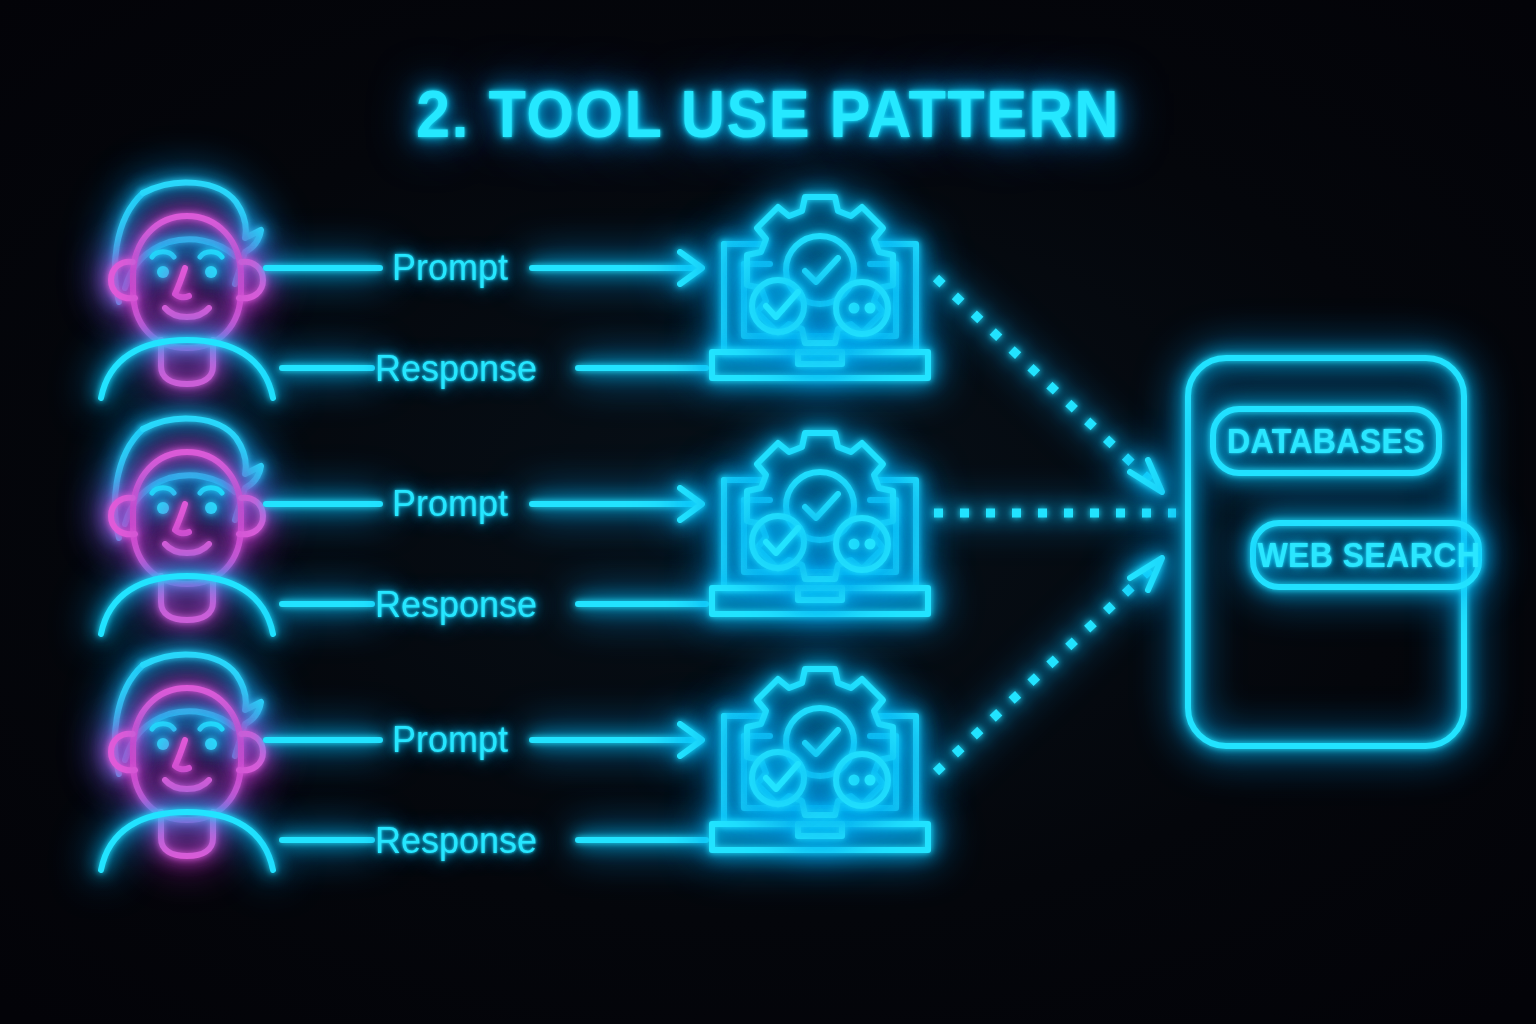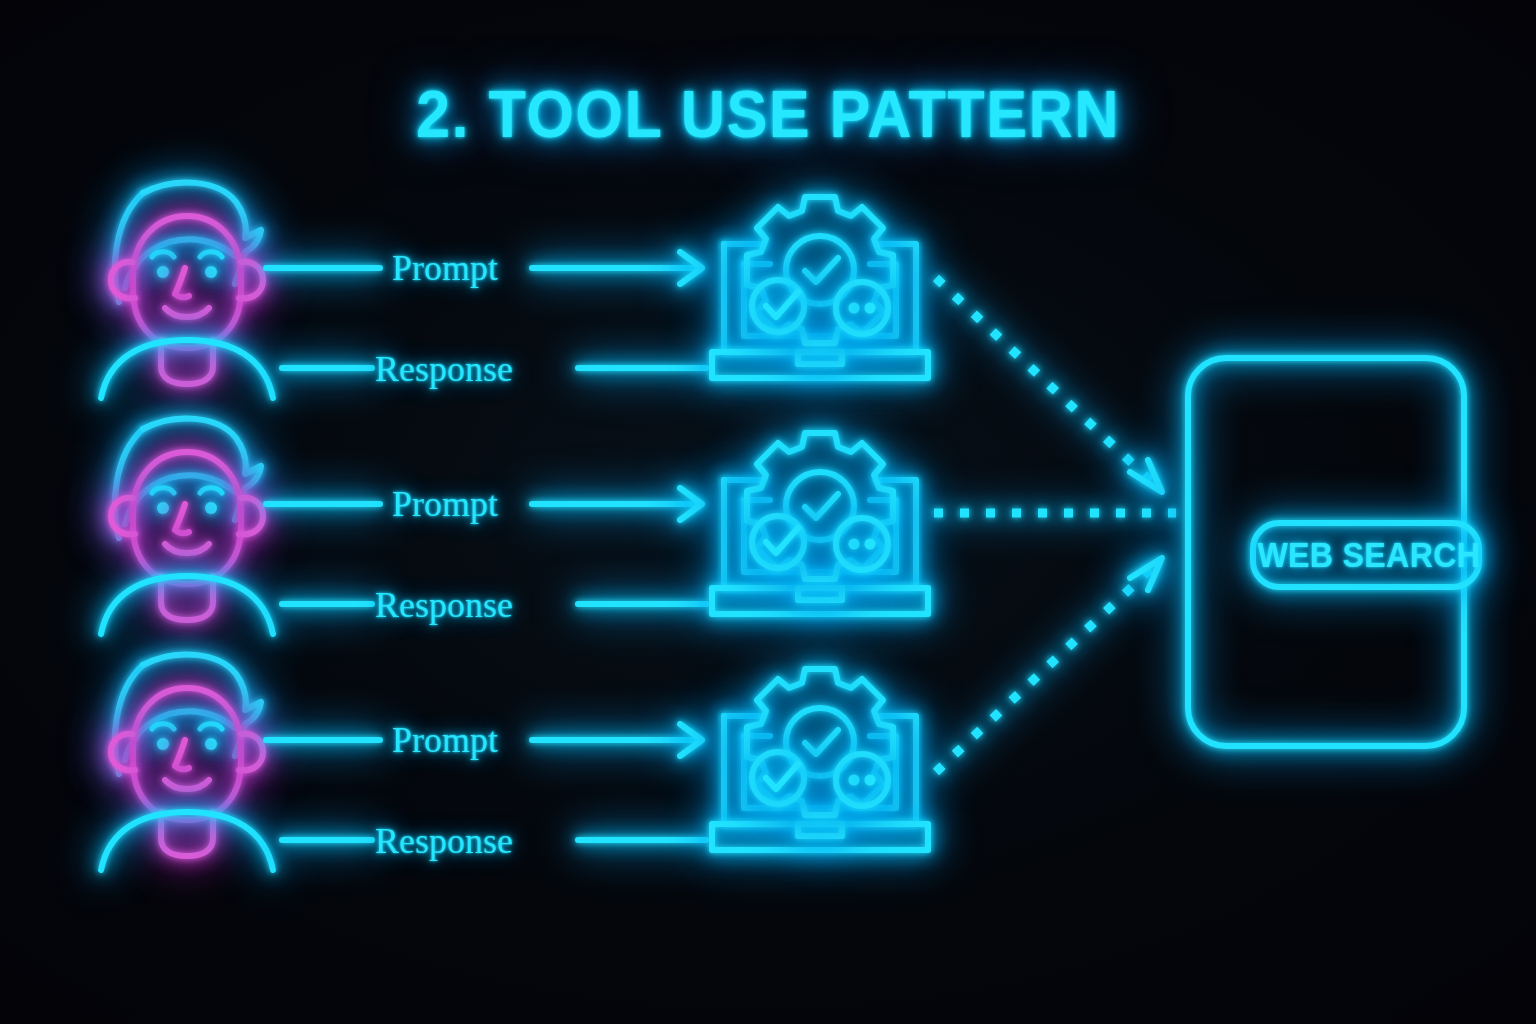--- a/index.html
+++ b/index.html
@@ -33,21 +33,21 @@
       filter:drop-shadow(0 0 3px #22e3ff) drop-shadow(0 0 8px #00c8ff) drop-shadow(0 0 16px #0090e0);}
   .nc-thin{fill:none;stroke:#22e3ff;stroke-width:5;stroke-linecap:round;stroke-linejoin:round;
       filter:drop-shadow(0 0 3px #22e3ff) drop-shadow(0 0 8px #00c8ff) drop-shadow(0 0 18px #0090e0);}
   .dotline{fill:none;stroke:#22e3ff;stroke-width:9;stroke-linecap:butt;
       stroke-dasharray:9 17;
       filter:drop-shadow(0 0 3px #22e3ff) drop-shadow(0 0 9px #00c8ff) drop-shadow(0 0 18px #0090e0);}
 
   
   .flow-label{
     position:absolute;
-    font-family:Liberation Serif, serif;
+    font-family:Liberation Sans, sans-serif;
     font-size:36px;font-weight:400;
     color:#26e6ff;
     text-shadow:0 0 3px #26e6ff,0 0 10px #00c8ff,0 0 22px #0092d8;
     white-space:nowrap;
   }
 
   
   .tool-label{
     position:absolute;left:0;width:100%;text-align:center;
     font-family:"Liberation Sans", sans-serif;
@@ -217,20 +217,26 @@
 
   <svg class="neon-svg" style="left:930px;top:540px;" width="260" height="240" viewBox="0 0 260 240">
     <path class="dotline" d="M6 232 L224 26"></path>
     <path class="nc" d="M200 38 L232 18 L218 50"></path>
   </svg>
 
   <svg class="neon-svg" style="left:1182px;top:352px;" width="288" height="400" viewBox="0 0 288 400">
     <rect class="nc" x="6" y="6" width="276" height="388" rx="38" ry="38"></rect>
   </svg>
 
+  <div style="position:absolute;left:1208px;top:404px;width:236px;height:74px;">
+    <svg class="neon-svg" style="left:0;top:0;" width="236" height="74" viewBox="0 0 236 74">
+      <rect class="nc" x="5" y="5" width="226" height="64" rx="26" ry="26"></rect>
+    </svg>
+    <div class="tool-label" style="top:17px;">DATABASES</div>
+  </div>
 
   <div style="position:absolute;left:1248px;top:518px;width:236px;height:74px;">
     <svg class="neon-svg" style="left:0;top:0;" width="236" height="74" viewBox="0 0 236 74">
       <rect class="nc" x="5" y="5" width="226" height="64" rx="26" ry="26"></rect>
     </svg>
     <div class="tool-label" style="top:17px;">WEB SEARCH</div>
   </div>
 
 
 </div>

